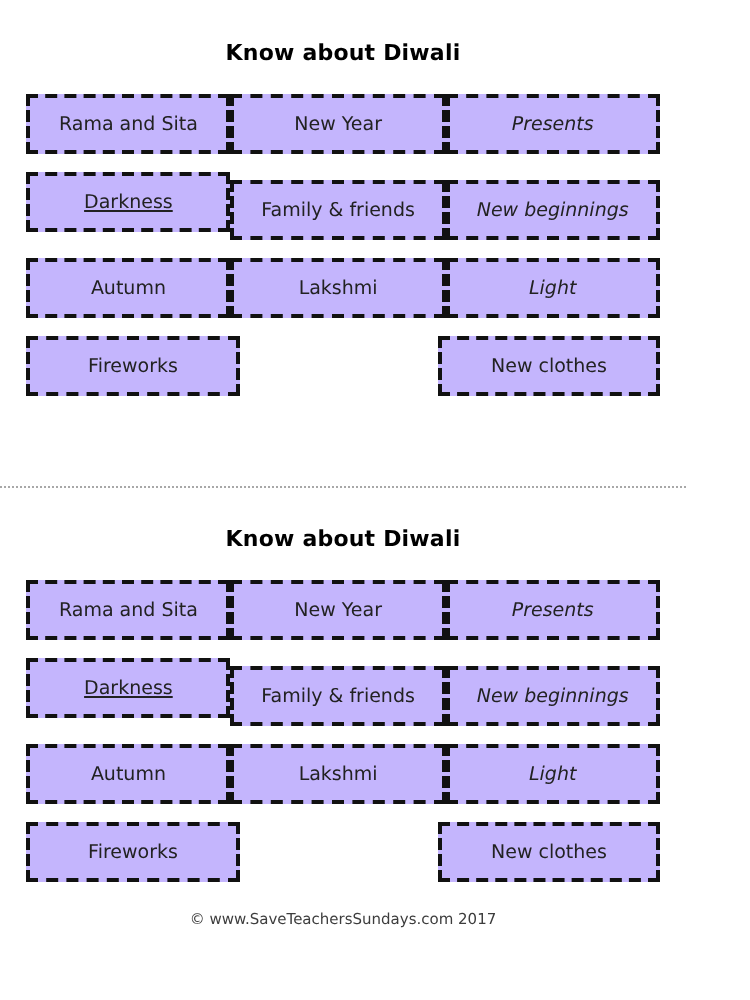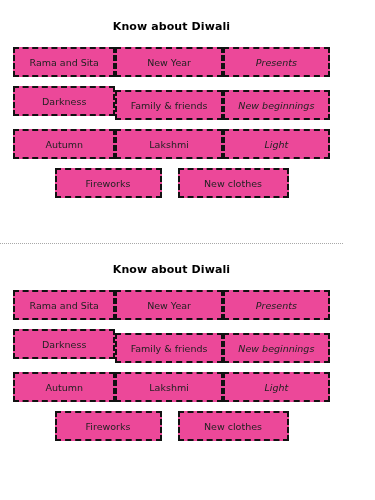--- a/index.html
+++ b/index.html
@@ -44,46 +44,45 @@
     margin-top: 13px;
   }
 
   .card-row {
     display: flex;
     align-items: flex-start;
     justify-content: space-between;
     margin-bottom: 9px;
   }
   .card-row--center {
-    justify-content: center;
     margin-top: 8px;
   }
 
   .card {
     border: 2px dashed #111111;
     box-sizing: border-box;
     height: 30px;
     display: flex;
     align-items: center;
     justify-content: center;
     text-align: center;
     font-size: 9.5px;
     line-height: 11px;
     color: #222222;
-    background: #ec4899;
+    background: #c4b5fd;
     padding: 0 3px;
   }
 
   
   .card--c1 { width: 105px; }
   .card--c2 { width: 110px; }
   .card--c3 { width: 110px; font-style: italic; }
 
   
-  .row2 .card--c1 { margin-top: 0px; }
+  .row2 .card--c1 { margin-top: 0px; text-decoration: underline; }
   .row2 .card--c2 { margin-top: 4px; }
   .row2 .card--c3 { margin-top: 4px; text-align: center; }
 
   
   .card--w1 { width: 107px; }
   .card--w2 { width: 111px; margin-left: 16px; }
 
   .divider {
     position: absolute;
     left: 0;
@@ -162,13 +161,14 @@
       <div class="card card--c3">Light</div>
     </div>
 
     <div class="card-row card-row--center row4">
       <div class="card card--w1">Fireworks</div>
       <div class="card card--w2">New clothes</div>
     </div>
 
   </div>
 
+  <div class="copyright">© www.SaveTeachersSundays.com 2017</div>
 </div>
 
 </body></html>

